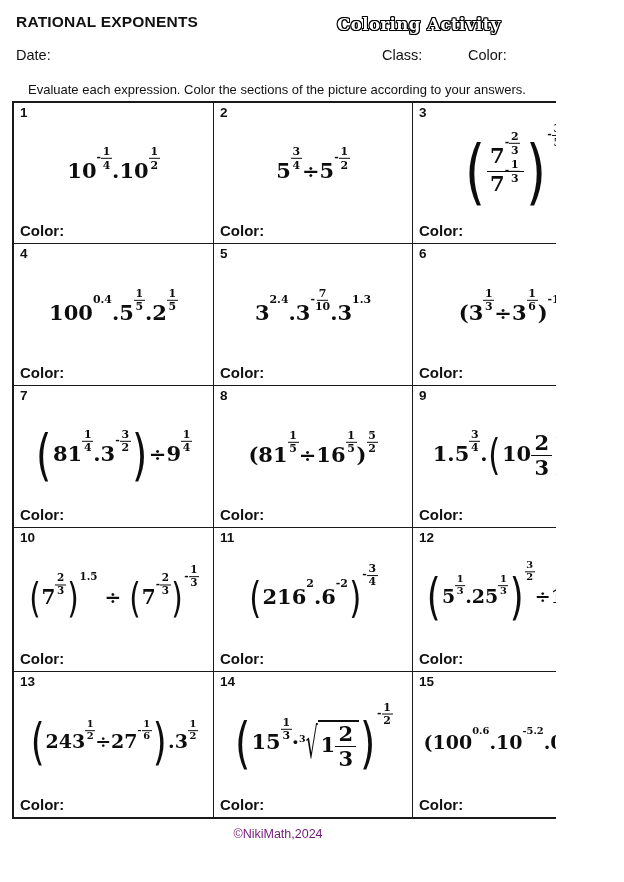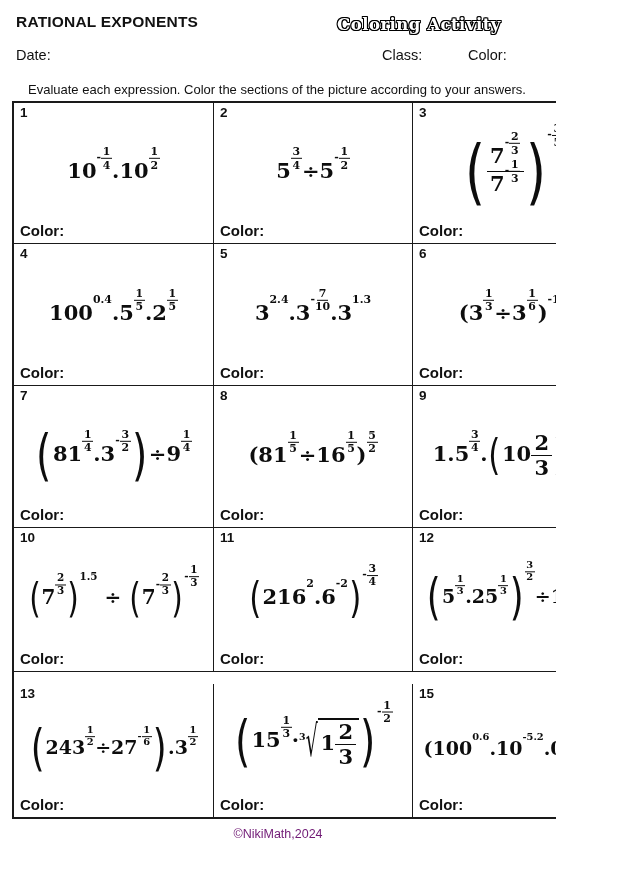--- a/index.html
+++ b/index.html
@@ -14,21 +14,21 @@
   .class-label{position:absolute;left:336px;top:47px;font-size:14.5px;margin-left:46px;}
   .date-label{position:absolute;left:468px;top:47px;font-size:14.5px;}
   .instruction{position:absolute;left:28px;top:74px;font-size:13px;margin-top:8px;}
 
   
   .grid{position:absolute;left:12px;top:101px;width:603px;border:2px solid #1a1a1a;display:grid;
     grid-template-columns:200px 199px 200px;grid-template-rows:141px 142px 142px 144px 145px;}
   .cell{box-sizing:border-box;border-right:1.5px solid #1a1a1a;border-bottom:1.5px solid #1a1a1a;
     display:flex;flex-direction:column;padding:2px 6px 3px 6px;overflow:hidden;}
   .cell:nth-child(3n){border-right:none;}
-  .cell:nth-child(n+13){border-bottom:none;margin-top:12px;}
+  .cell:nth-child(n+13){border-bottom:none;}
   .cell-num{font-weight:700;font-size:13.5px;line-height:1.2;}
   .expr-wrap{flex:1;display:flex;align-items:center;justify-content:center;}
   .color-label{font-weight:700;font-size:15px;line-height:1.2;}
 
   
   .expr{font-family:"DejaVu Serif",serif;font-weight:700;font-size:21px;color:#0d0d0d;white-space:nowrap;}
   .expr.fs19{font-size:19px;}
   .expr.fs20{font-size:20px;}
   .sup{display:inline-flex;align-items:center;font-size:0.52em;line-height:1;vertical-align:middle;transform:translateY(-1.3em);}
   .sup.hs2{transform:translateY(-2.1em);}
@@ -295,20 +295,21 @@
               <span class="frac">
                 <span class="fn">1</span>
                 <span class="fd">2</span>
               </span>
             </span></span>
         </div>
       <div class="color-label">Color:</div>
     </div>
 
     <div class="cell">
+      <div class="cell-num">14</div>
       <div class="expr-wrap">
           <span class="expr"><span class="bigp s3">(</span>15<span class="sup">
               <span class="frac">
                 <span class="fn">1</span>
                 <span class="fd">3</span>
               </span>
             </span>·<span class="root">
               <span class="ridx">3</span>
               <span class="rsign">√</span>
               <span class="rbody">1<span class="frac">

